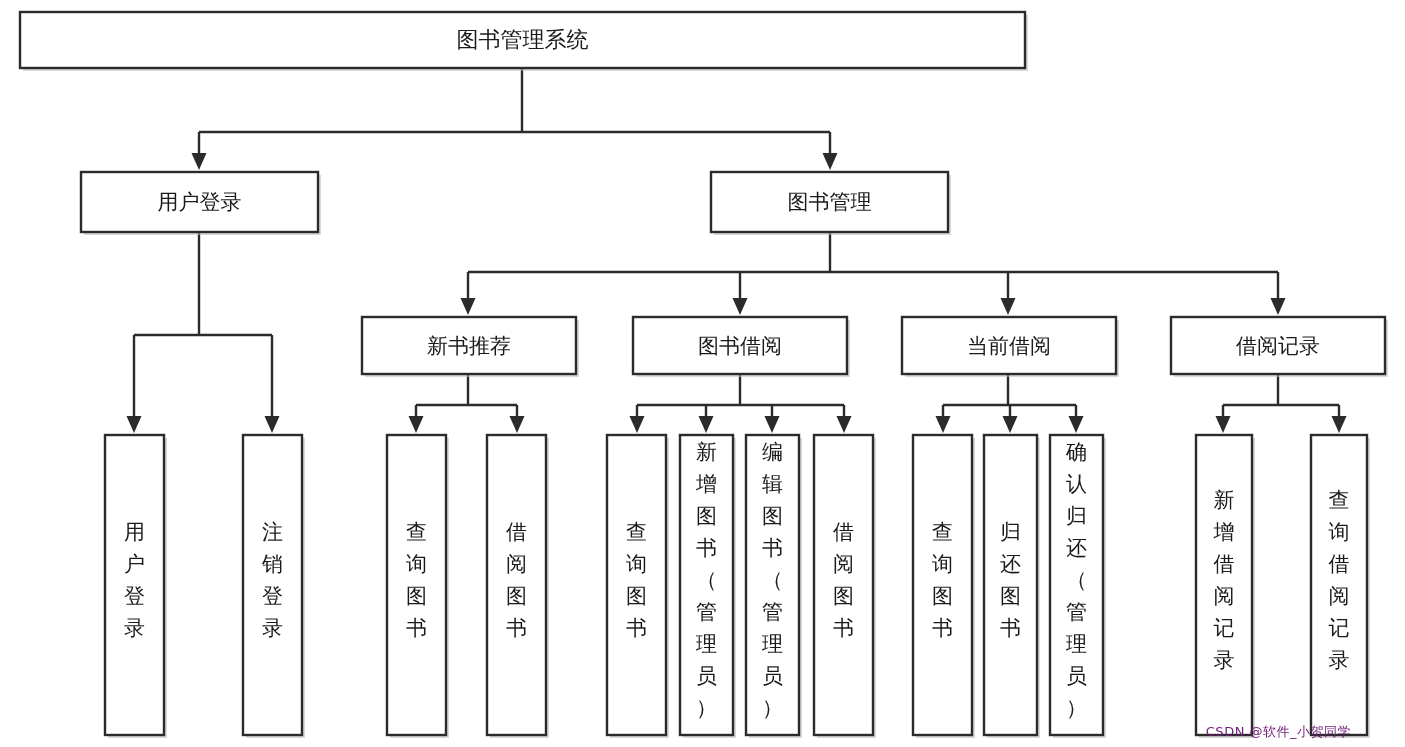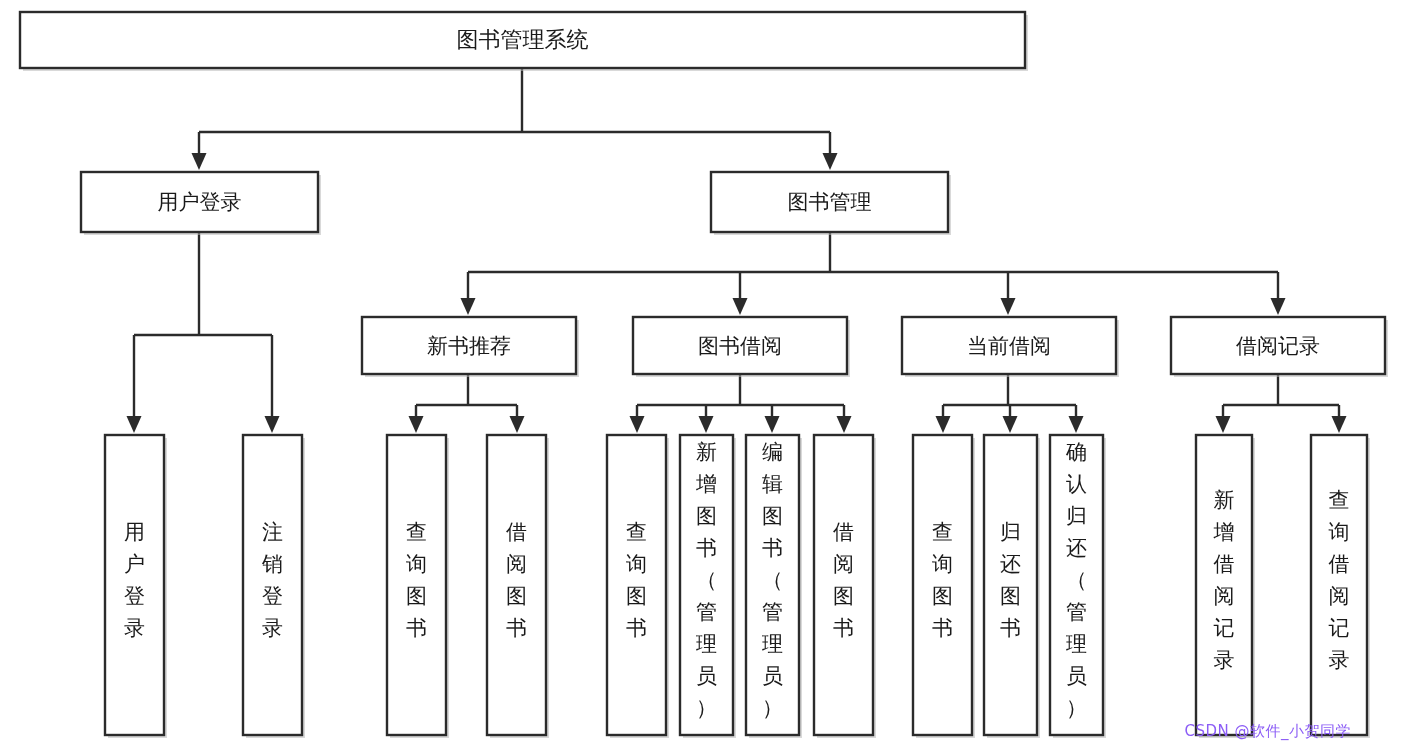--- a/index.html
+++ b/index.html
@@ -60,22 +60,22 @@
     font-size: 21px;
     text-anchor: middle;
   }
   .title-label {
     font-size: 22px;
   }
   .watermark {
     position: absolute;
     right: 10px;
     bottom: 6px;
-    color: #8b5cf6;
-    font-size: 15px;
+    color: #701a75;
+    font-size: 13px;
     font-family: "DejaVu Sans", "Liberation Sans", sans-serif;
     letter-spacing: 0.5px;
     white-space: nowrap;
     user-select: none;
   }
 </style>
 </head>
 <body>
 
 <div id="diagram-root">

